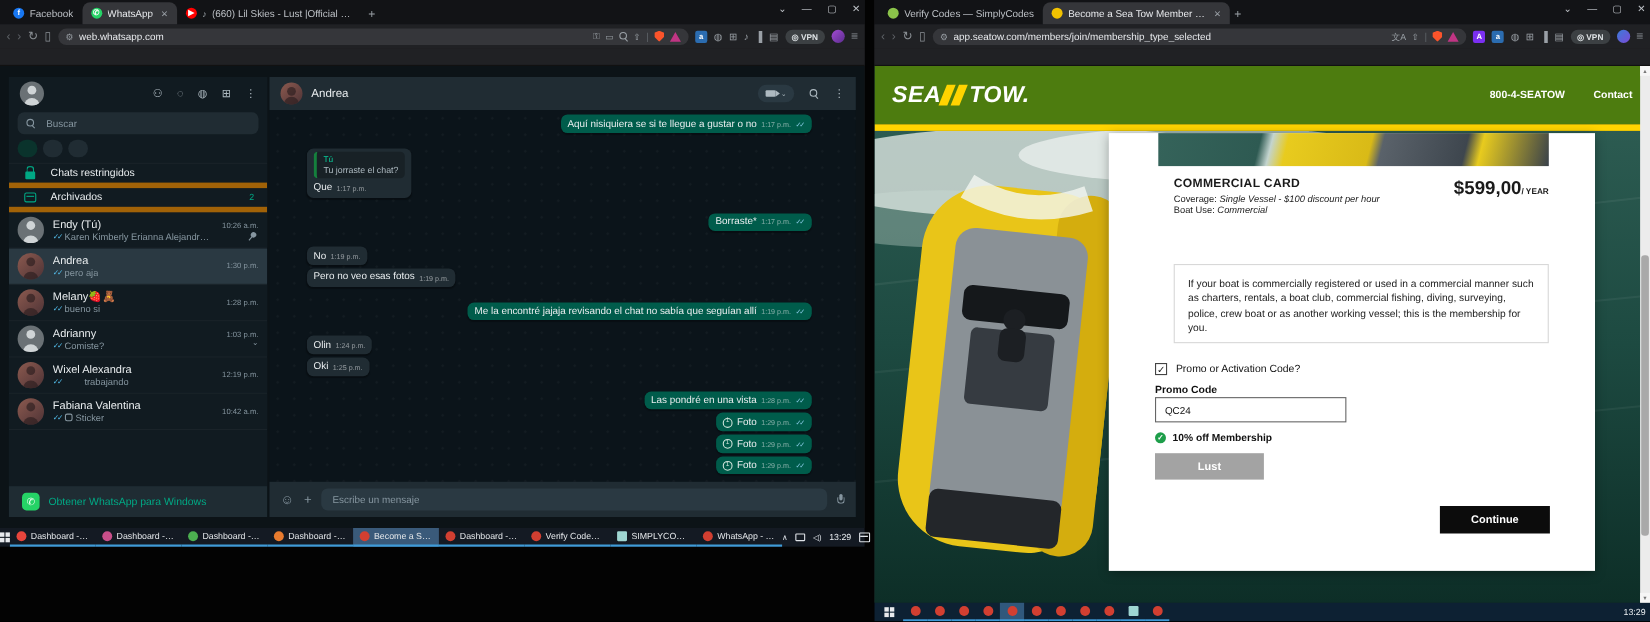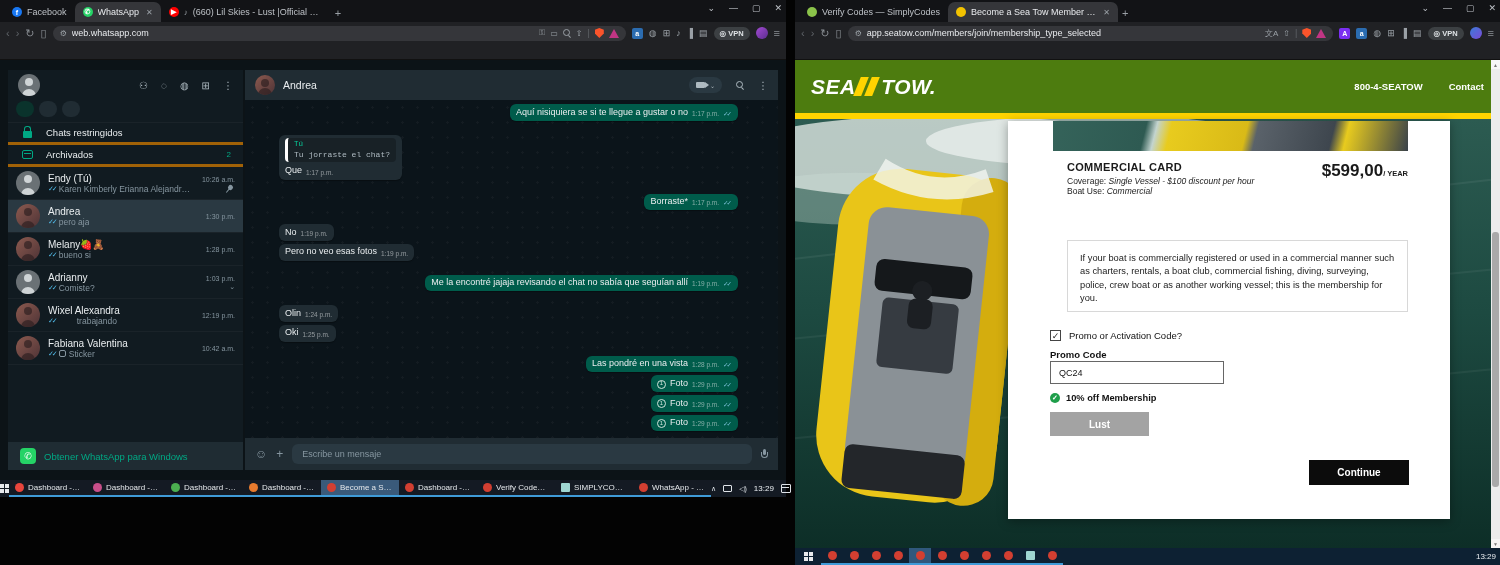--- a/index.html
+++ b/index.html
@@ -77,21 +77,21 @@
   .wa-search{height:20px;background:#202c33;border-radius:6px;display:flex;align-items:center;gap:8px;padding:0 8px;}
   .wa-search input{background:transparent;border:0;outline:0;color:#d1d7db;font-size:9px;width:100%;font-family:"Liberation Sans",sans-serif;}
   .wa-search input::placeholder{color:#8696a0;}
   .i-lens{width:8px;height:8px;position:relative;flex:0 0 8px;}
   .i-lens::before{content:'';position:absolute;width:5px;height:5px;border:1px solid currentColor;border-radius:50%;left:0;top:0;}
   .i-lens::after{content:'';position:absolute;width:3px;height:1px;background:currentColor;transform:rotate(45deg);left:5px;top:6.5px;}
   .wa-filters{display:flex;gap:5px;padding:1px 8px 5px;flex:0 0 auto;}
   .pill{height:16px;border-radius:9px;background:#202c33;color:#8696a0;font-size:8px;display:flex;align-items:center;padding:0 9px;}
   .pill.active{background:#0a332c;color:#00a884;}
   .wa-list{flex:1;overflow:hidden;border-top:1px solid #1a2329;}
-  .sp-row{height:22px;display:flex;align-items:center;gap:12px;padding:0 12px;color:#e9edef;font-size:9.5px;border-bottom:3px solid #a16207;}
+  .sp-row{height:22px;display:flex;align-items:center;gap:12px;padding:0 12px;color:#e9edef;font-size:9.5px;border-bottom:5px solid #a16207;}
   .sp-row .sp-ic{width:14px;display:flex;justify-content:center;color:#00a884;}
   .i-lock{width:9px;height:7px;border-radius:1px;background:#00a884;position:relative;margin-top:4px;}
   .i-lock::before{content:'';position:absolute;width:5px;height:5px;border:1.4px solid #00a884;border-bottom:0;border-radius:3px 3px 0 0;left:1px;top:-5px;}
   .i-tray{width:11px;height:9px;border:1.2px solid #00a884;border-radius:2px;position:relative;}
   .i-tray::before{content:'';position:absolute;left:1px;right:1px;top:2px;height:1.2px;background:#00a884;}
   .sp-badge{margin-left:auto;color:#00a884;font-size:8px;}
   .chat-row{height:33px;display:flex;align-items:center;gap:8px;padding:0 8px;border-bottom:1px solid #1a2329;}
   .chat-row.selected{background:#2a3942;}
   .c-av{width:24px;height:24px;flex:0 0 24px;}
   .c-main{flex:1;min-width:0;}
@@ -118,21 +118,21 @@
   .vid-chev{font-size:6px;color:#aebac1;}
   .wa-msgs{flex:1;overflow:hidden;display:flex;flex-direction:column;gap:3px;padding:4px 40px 6px 34px;
            background-image:radial-gradient(rgba(255,255,255,.035) 1px,transparent 1.3px);background-size:15px 15px;}
   .msg{max-width:330px;background:#202c33;color:#e9edef;border-radius:6px;padding:2.5px 6px;font-size:9px;line-height:1.3;
        align-self:flex-start;box-shadow:0 1px 1px rgba(0,0,0,.3);}
   .msg.out{align-self:flex-end;background:#005c4b;}
   .msg.gap{margin-top:11px;}
   .msg-line{display:flex;align-items:flex-end;gap:4px;flex-wrap:wrap;}
   .msg-time{font-size:6.5px;color:rgba(233,237,239,.55);white-space:nowrap;padding-top:3px;}
   .msg-ticks{font-size:6.5px;color:#7fc4dd;letter-spacing:-2px;padding-right:2px;}
-  .quote{border-left:3px solid #ffffff;background:rgba(0,0,0,.25);border-radius:4px;padding:2px 6px;margin:1px 0 3px;font-family:Liberation Mono, monospace;}
+  .quote{border-left:3px solid #15803d;background:rgba(0,0,0,.25);border-radius:4px;padding:2px 6px;margin:1px 0 3px;}
   .q-author{color:#06cf9c;font-size:7.5px;}
   .q-text{color:#aebac1;font-size:8px;}
   .foto-ic{width:9px;height:9px;border:1px solid #cfe3da;border-radius:50%;font-size:6px;display:flex;align-items:center;
            justify-content:center;color:#cfe3da;flex:0 0 auto;margin-bottom:1px;}
   .wa-composer{height:32px;background:#202c33;display:flex;align-items:center;gap:9px;padding:0 10px;flex:0 0 auto;}
   .comp-ic{color:#8696a0;font-size:12px;}
   .comp-input{flex:1;height:20px;background:#2a3942;border-radius:6px;border:0;outline:0;color:#d1d7db;
               font-size:9px;padding:0 10px;font-family:"Liberation Sans",sans-serif;}
   .comp-input::placeholder{color:#8696a0;}
   .i-mic{width:7px;height:11px;position:relative;}
@@ -269,20 +269,26 @@
         <div class="wa-side-head">
           <span class="wa-av"></span>
           <div class="wa-head-icons">
             <span>⚇</span>
             <span>◌</span>
             <span>◍</span>
             <span>⊞</span>
             <span>⋮</span>
           </div>
         </div>
+        <div class="wa-search-row">
+          <div class="wa-search">
+            <span class="i-lens" style="color:#8696a0"></span>
+            <input placeholder="Buscar" style="">
+          </div>
+        </div>
         <div class="wa-filters">
           <span class="pill active"></span>
             <span class="pill"></span>
             <span class="pill"></span>
         </div>
         <div class="wa-list">
           <div class="sp-row lock">
               <span class="sp-ic">
                 <span class="i-lock"></span>
               </span>

